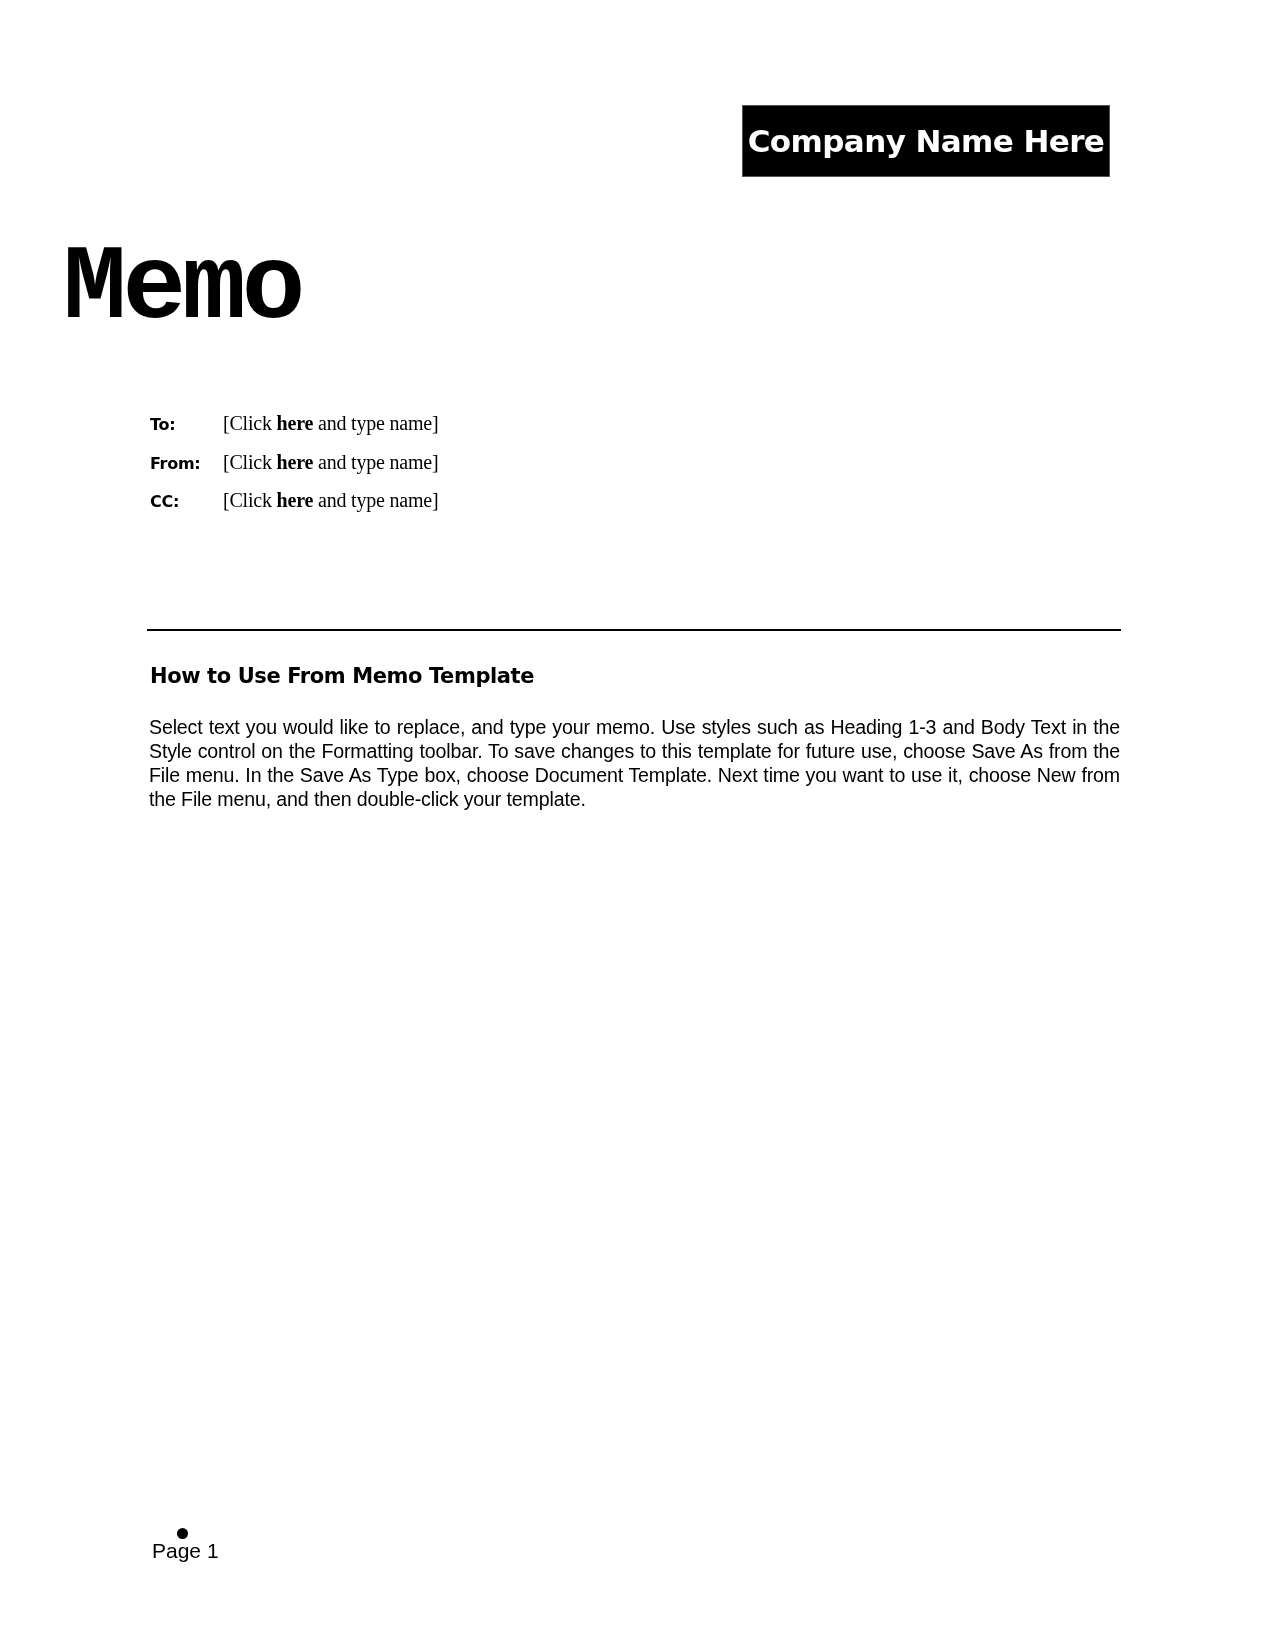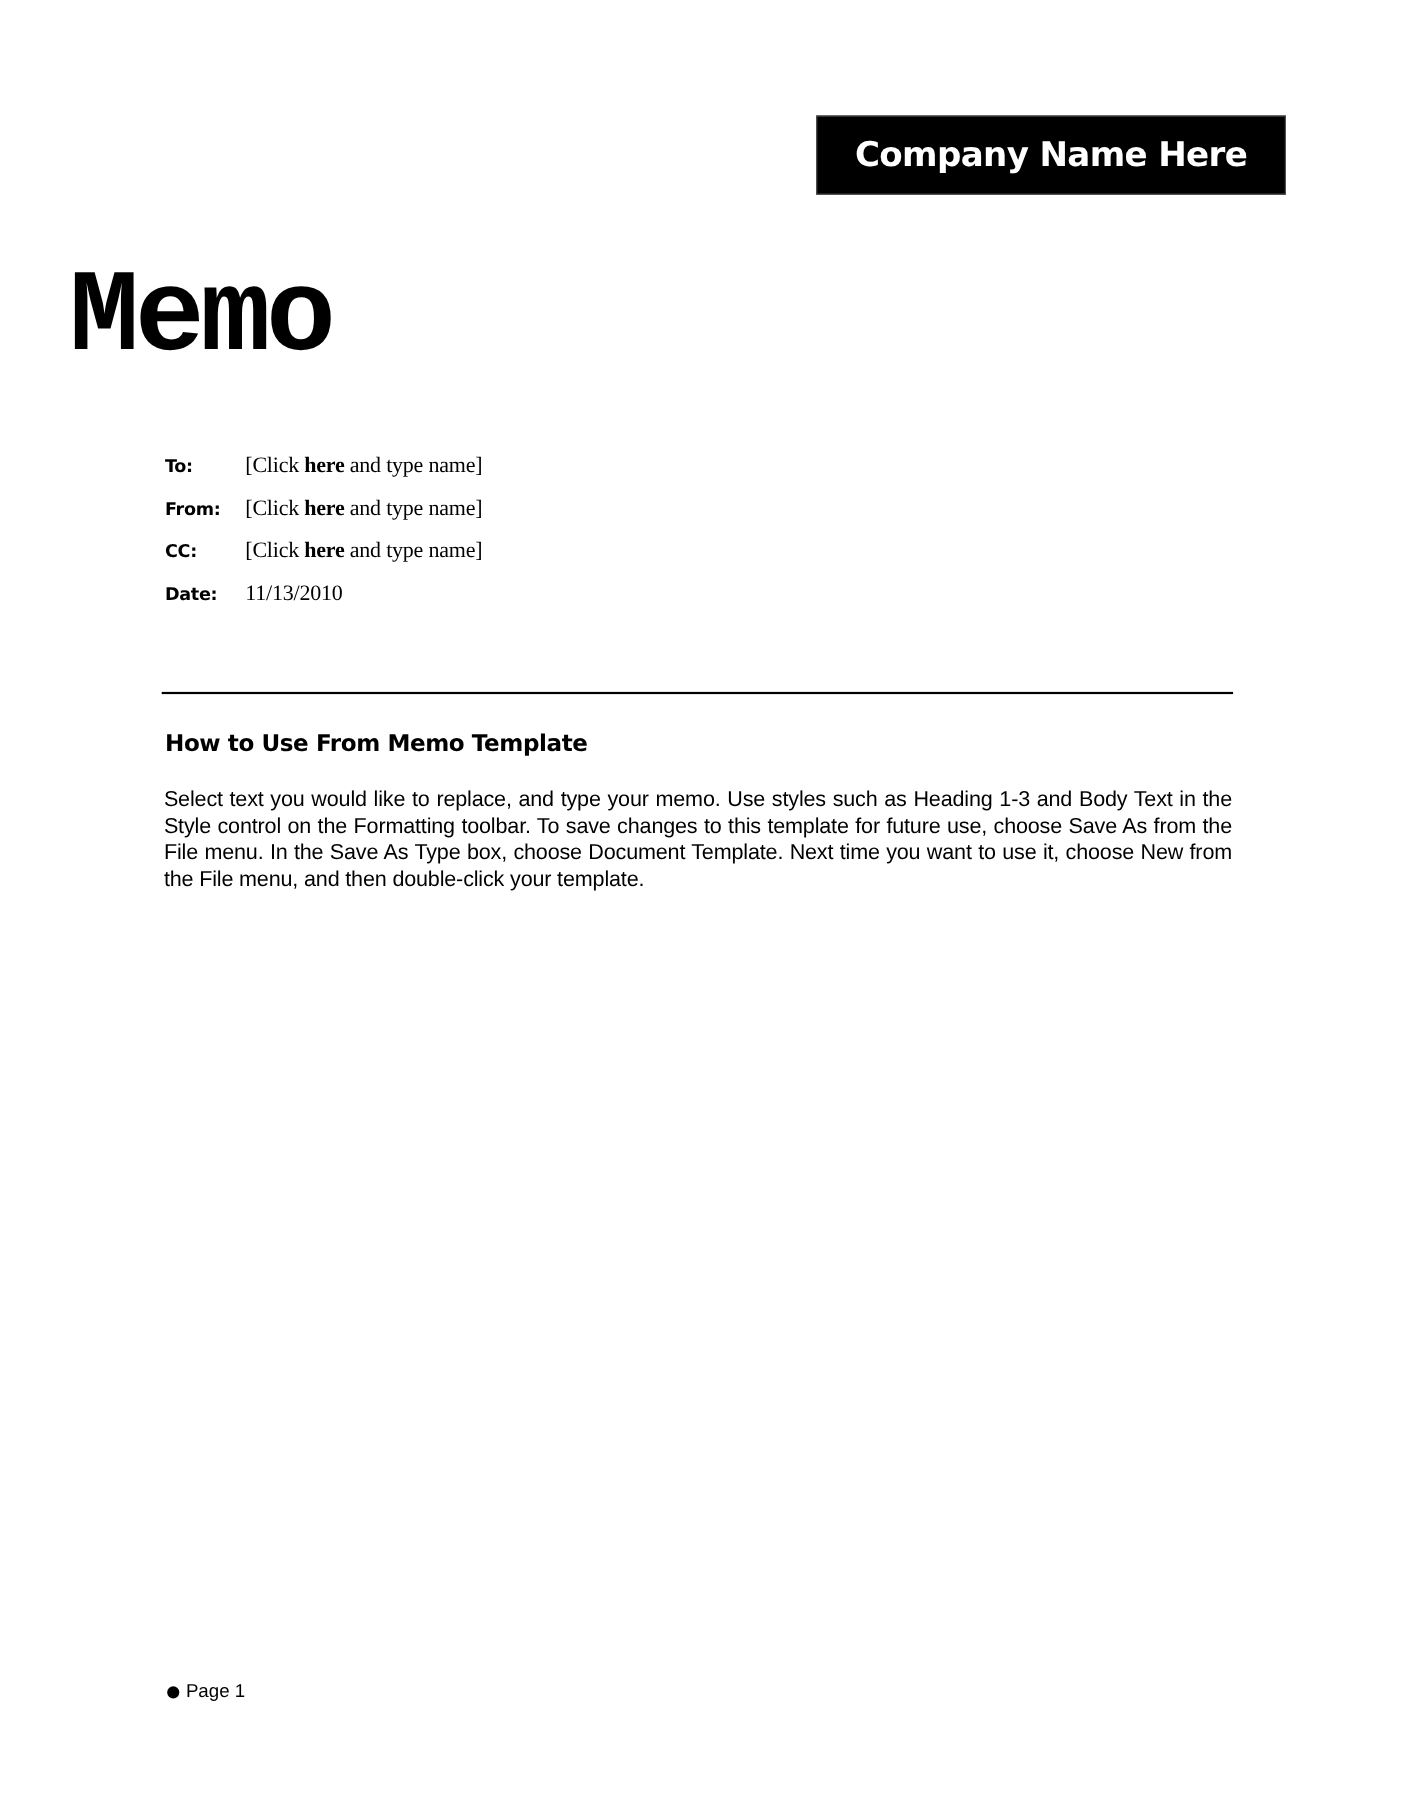--- a/index.html
+++ b/index.html
@@ -1,18 +1,18 @@
 <!DOCTYPE html>
 <html><head>
   <meta charset="utf-8">
   <style>
     html, body { margin: 0; padding: 0; background: #ffffff; }
     body { width: 1275px; height: 1650px; position: relative; overflow: hidden; color: #000; }
     .company-box {
-      position: absolute; left: 742px; top: 105px; width: 427px; height: 72px;
+      position: absolute; left: 742px; top: 105px; width: 368px; height: 72px;
       background: #000; box-sizing: border-box; border: 1px solid #555;
       display: flex; align-items: center; justify-content: center;
     }
     .company-name {
       color: #fff; font-family: "DejaVu Sans", sans-serif; font-weight: bold;
       font-size: 31px; letter-spacing: -0.6px; white-space: nowrap;
     }
     .memo-title {
       position: absolute; left: 63px; top: 236px;
       font-family: Liberation Mono, monospace; font-weight: bold;
@@ -35,21 +35,21 @@
       position: absolute; left: 150px; top: 664px;
       font-family: "DejaVu Sans", sans-serif; font-weight: bold; font-size: 21px; letter-spacing: -0.4px;
     }
     .body-text {
       position: absolute; left: 149px; top: 715px; width: 971px;
       font-family: "Liberation Sans", sans-serif; font-size: 19.6px; line-height: 24px;
       text-align: justify; letter-spacing: -0.15px;
     }
     .footer {
       position: absolute; left: 152px; top: 1528px; display: flex; align-items: center;
-      font-family: "Liberation Sans", sans-serif; font-size: 17px;
+      font-family: "Liberation Sans", sans-serif; font-size: 21px; flex-direction: column;
     }
     .bullet-icon {
       width: 11px; height: 11px; border-radius: 50%; background: #000; margin-right: 6px; display: inline-block;
     }
   </style>
 </head>
 <body>
 
 <div class="company-box">
   <span class="company-name">Company Name Here</span>
@@ -63,24 +63,20 @@
     <span class="field-value"><span>[Click </span><b>here</b><span> and type name]</span></span>
   </div>
   <div class="field-row">
     <span class="field-label">From:</span>
     <span class="field-value"><span>[Click </span><b>here</b><span> and type name]</span></span>
   </div>
   <div class="field-row">
     <span class="field-label">CC:</span>
     <span class="field-value"><span>[Click </span><b>here</b><span> and type name]</span></span>
   </div>
-  <div class="field-row">
-    <span class="field-label">Date:</span>
-    <span class="field-value"><span>11/13/2010</span><b></b><span></span></span>
-  </div>
 </div>
 
 <div class="rule"></div>
 
 <div class="section-heading">How to Use From Memo Template</div>
 
 <div class="body-text">Select text you would like to replace, and type your memo. Use styles such as Heading 1-3 and Body Text in the Style control on the Formatting toolbar. To save changes to this template for future use, choose Save As from the File menu. In the Save As Type box, choose Document Template. Next time you want to use it, choose New from the File menu, and then double-click your template.</div>
 
 <div class="footer">
   <span class="bullet-icon"></span>

